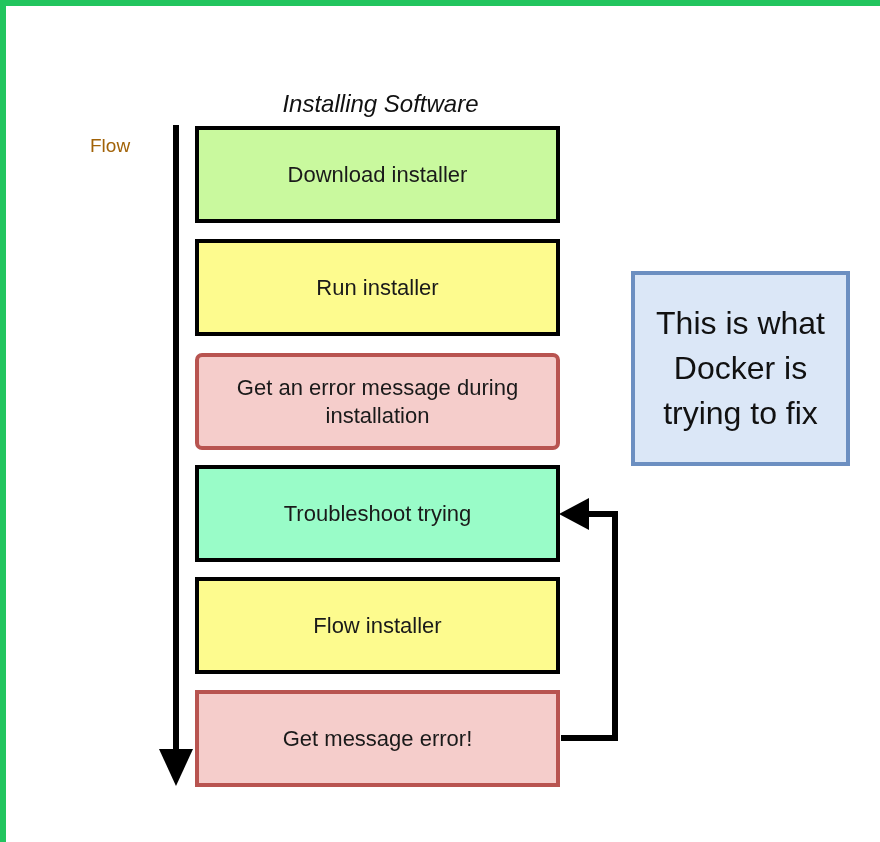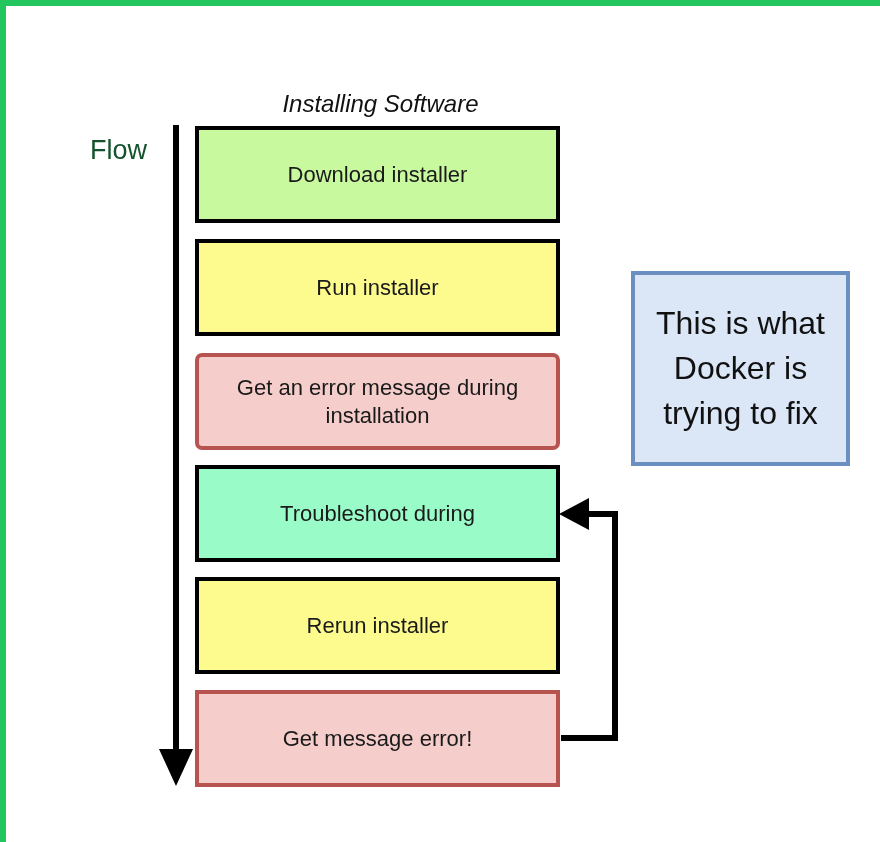--- a/index.html
+++ b/index.html
@@ -24,22 +24,22 @@
     text-align: center;
     font-style: italic;
     font-size: 24px;
     color: #111111;
     white-space: nowrap;
   }
   .flow-label {
     position: absolute;
     left: 84px;
     top: 129px;
-    font-size: 27px;
-    color: #14532d;
+    font-size: 19px;
+    color: #a16207;
   }
   .arrow-layer {
     position: absolute;
     left: 0;
     top: 0;
     width: 874px;
     height: 836px;
     pointer-events: none;
   }
   .flow-box {
@@ -103,24 +103,24 @@
       <div class="flow-box" style="top: 120px; background: rgb(201, 249, 158); border-color: rgb(0, 0, 0);">
         <span>Download installer</span>
       </div>
       <div class="flow-box" style="top: 233px; background: rgb(253, 251, 142); border-color: rgb(0, 0, 0); align-items: center;">
         <span>Run installer</span>
       </div>
       <div class="flow-box" style="top: 347px; background: rgb(245, 205, 203); border-color: rgb(184, 84, 80); border-radius: 7px;">
         <span>Get an error message during installation</span>
       </div>
       <div class="flow-box" style="top: 459px; background: rgb(153, 252, 200); border-color: rgb(0, 0, 0);">
-        <span>Troubleshoot during</span>
+        <span>Troubleshoot trying</span>
       </div>
       <div class="flow-box" style="top: 571px; background: rgb(253, 251, 142); border-color: rgb(0, 0, 0);">
-        <span>Rerun installer</span>
+        <span>Flow installer</span>
       </div>
       <div class="flow-box" style="top: 684px; background: rgb(245, 205, 203); border-color: rgb(184, 84, 80);">
         <span>Get message error!</span>
       </div>
     </div>
 
   <div class="annotation-box" style="background: rgb(219, 231, 247); border-color: rgb(108, 143, 193);">
     <span>This is what Docker is trying to fix</span>
   </div>
 

